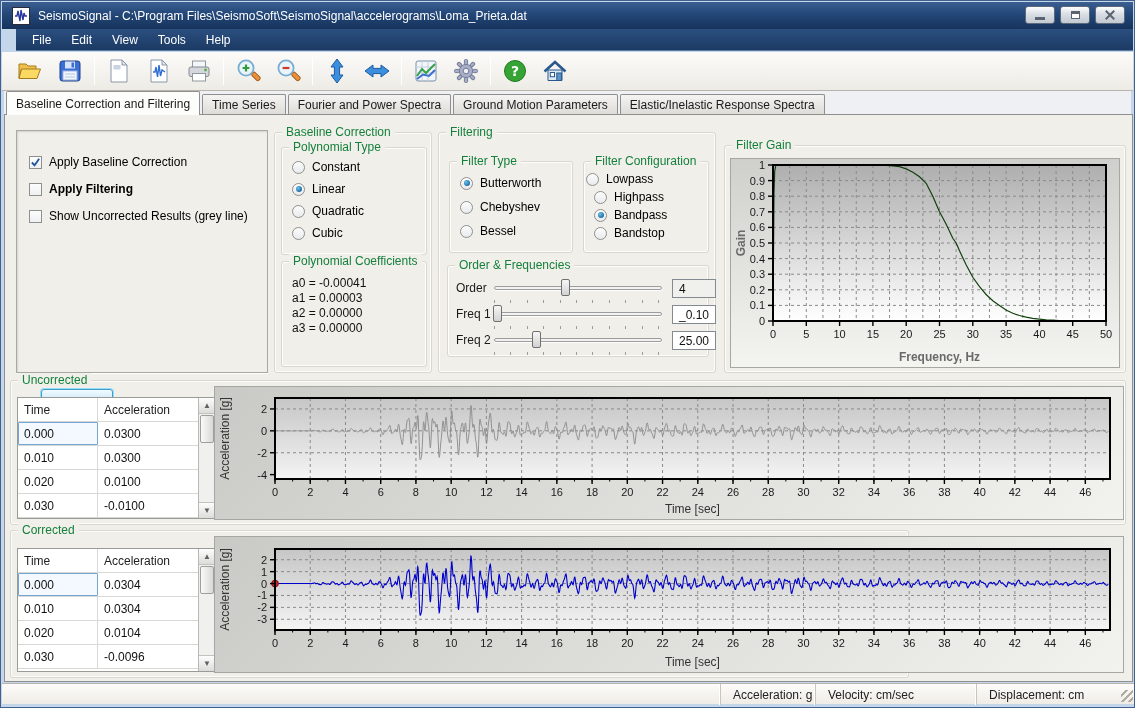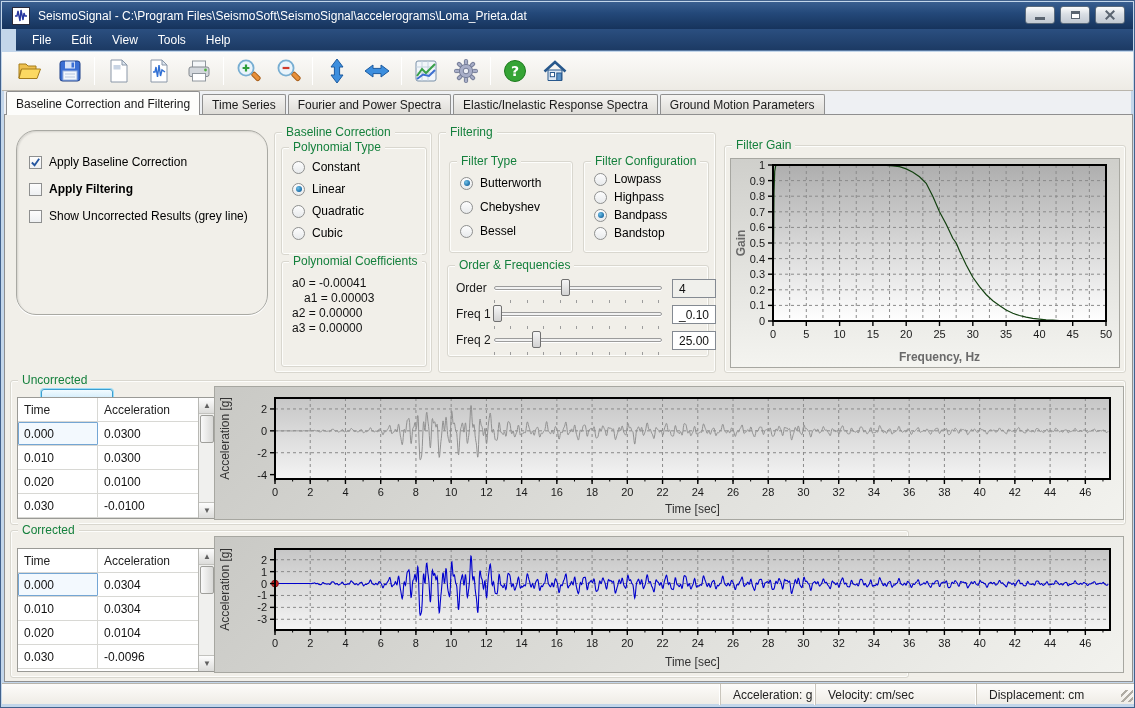--- a/index.html
+++ b/index.html
@@ -237,27 +237,27 @@
           <rect x="14.8" y="15" width="4.6" height="7.5" fill="#5c94c8" stroke="#28588c"></rect>
           <rect x="8.3" y="14.5" width="4.2" height="4.2" fill="#fff" stroke="#28588c"></rect>
         </svg>
       </div>
     </div>
 
   <div id="tabbar">
       <div class="tab active">Baseline Correction and Filtering</div>
       <div class="tab">Time Series</div>
       <div class="tab">Fourier and Power Spectra</div>
+      <div class="tab">Ground Motion Parameters</div>
       <div class="tab">Elastic/Inelastic Response Spectra</div>
-      <div class="tab">Ground Motion Parameters</div>
     </div>
 
   <div id="page">
 
-    <div class="sunken" style="position:absolute;left:11px;top:15px;width:252px;height:185px;border-radius:20px;">
+    <div class="sunken" style="position:absolute;left:11px;top:15px;width:252px;height:243px;">
       <button id="refresh-btn">Refresh</button>
     <div class="check-row" style="left: 12px; top: 24px;">
           <span class="cb-box">
             <svg width="11" height="11" viewBox="0 0 12 12" style="position:absolute;left:0;top:0;">
               <path d="M2 6 l3 3 L10 2" stroke="#2456a0" stroke-width="2" fill="none"></path>
             </svg>
           </span>
           <span>Apply Baseline Correction</span>
         </div>
         <div class="check-row" style="left: 12px; top: 51px; font-weight: bold;">
@@ -287,21 +287,21 @@
             <span>Quadratic</span>
           </div>
           <div class="radio-row" style="left: 10px; top: 78px;">
             <span class="rb-circle"></span>
             <span>Cubic</span>
           </div>
         </div>
       <div class="groupbox" style="left:6px;top:128px;width:146px;height:106px;">
         <span class="gb-title">Polynomial Coefficients</span>
       <div class="coef-line" style="top: 14px;">a0 = -0.00041</div>
-          <div class="coef-line" style="top: 29px; margin-left: 12px;">a1 = 0.00003</div>
+          <div class="coef-line" style="top: 29px;">a1 = 0.00003</div>
           <div class="coef-line" style="top: 44px;">a2 = 0.00000</div>
           <div class="coef-line" style="top: 59px;">a3 = 0.00000</div>
         </div>
     </div>
 
     <div class="groupbox" style="left:433px;top:17px;width:278px;height:241px;">
       <span class="gb-title">Filtering</span>
       <div class="groupbox" style="left:10px;top:28px;width:124px;height:92px;">
         <span class="gb-title">Filter Type</span>
       <div class="radio-row" style="left: 10px; top: 14px;">
@@ -312,21 +312,21 @@
             <span class="rb-circle"></span>
             <span>Chebyshev</span>
           </div>
           <div class="radio-row" style="left: 10px; top: 62px;">
             <span class="rb-circle"></span>
             <span>Bessel</span>
           </div>
         </div>
       <div class="groupbox" style="left:144px;top:28px;width:126px;height:92px;">
         <span class="gb-title">Filter Configuration</span>
-      <div class="radio-row" style="left: 10px; top: 10px;">
+      <div class="radio-row" style="left: 2px; top: 10px;">
             <span class="rb-circle"></span>
             <span>Lowpass</span>
           </div>
           <div class="radio-row" style="left: 10px; top: 28px;">
             <span class="rb-circle"></span>
             <span>Highpass</span>
           </div>
           <div class="radio-row" style="left: 10px; top: 46px;">
             <span class="rb-circle sel"></span>
             <span>Bandpass</span>

